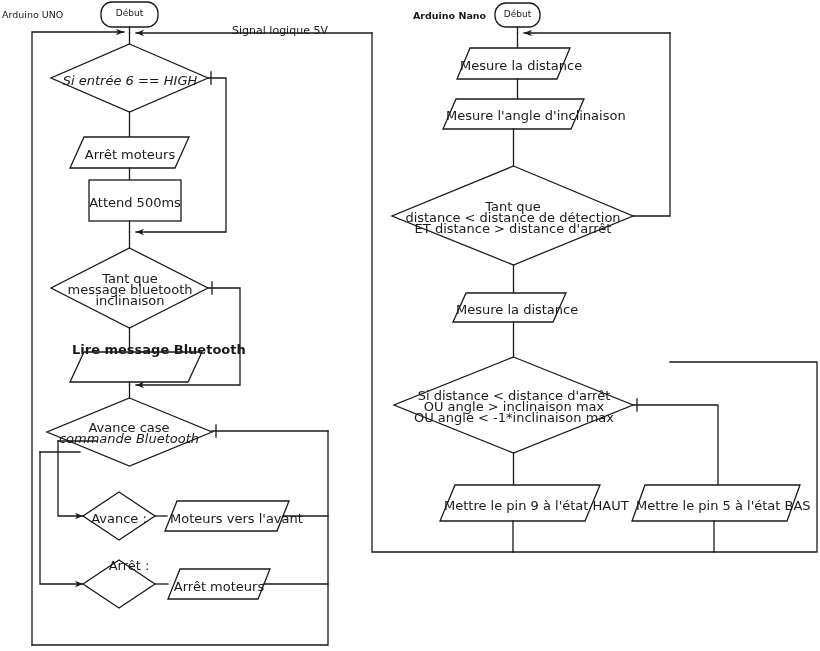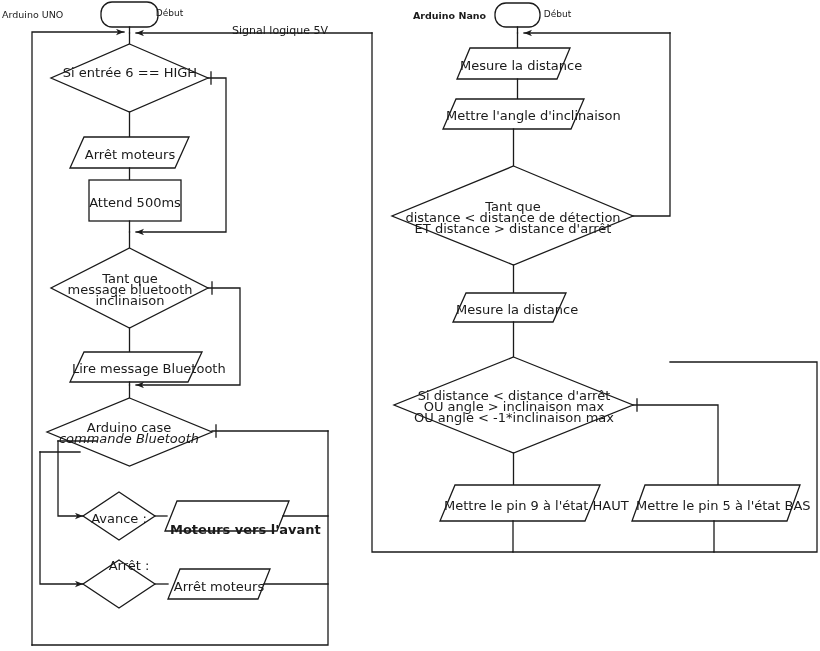--- a/index.html
+++ b/index.html
@@ -13,21 +13,21 @@
     font-family:"DejaVu Sans", sans-serif;
     color:#1a1a1a;
     white-space:pre;
     text-align:center;
     line-height:1.25;
     pointer-events:none;
   }
   .t-title{font-size:9.5px;}
   .t-node{font-size:13px;}
   .t-edge{font-size:11px;}
-  .t-term{font-size:9px;padding-left:40px;}
+  .t-term{font-size:9px;}
 </style>
 </head>
 <body>
 
 <svg id="canvas" viewBox="0 0 820 651" xmlns="http://www.w3.org/2000/svg">
   <defs>
     <marker id="arr" markerWidth="9" markerHeight="9" refX="8" refY="3.2" orient="auto" markerUnits="userSpaceOnUse">
       <path d="M0,0 L8,3.2 L0,6.4 L2.2,3.2 z" fill="#1a1a1a"></path>
     </marker>
   </defs>
@@ -137,48 +137,48 @@
 </svg>
 
 <div class="lbl t-title" style="left:2px;top:3px;text-align:center;margin-top:6px;">Arduino UNO</div>
 
 <div class="lbl t-title" style="left:413px;top:10px;text-align:left;font-weight:bold;">Arduino Nano</div>
 
 <div class="lbl t-edge" style="left:180px;top:24px;width:200px;">Signal logique 5V</div>
 
 <div class="lbl t-term" style="left:101px;top:8px;width:57px;">Début</div>
 
-<div class="lbl t-node" style="left:54px;top:65px;width:152px;">Si entrée 6 == HIGH</div>
+<div class="lbl t-node" style="left:54px;top:73px;width:152px;font-style:italic;">Si entrée 6 == HIGH</div>
 
 <div class="lbl t-node" style="left:72px;top:147px;width:116px;">Arrêt moteurs</div>
 
 <div class="lbl t-node" style="left:89px;top:195px;width:92px;">Attend 500ms</div>
 
 <div class="lbl t-node" style="left:54px;top:271px;width:152px;">Tant que</div>
 <div class="lbl t-node" style="left:54px;top:282px;width:152px;">message bluetooth</div>
 <div class="lbl t-node" style="left:54px;top:293px;width:152px;">inclinaison</div>
 
-<div class="lbl t-node" style="left:72px;top:361px;width:128px;">Lire message Bluetooth</div>
+<div class="lbl t-node" style="left:72px;top:342px;width:128px;font-weight:bold;">Lire message Bluetooth</div>
 
-<div class="lbl t-node" style="left:50px;top:420px;width:158px;">Arduino case</div>
+<div class="lbl t-node" style="left:50px;top:420px;width:158px;">Avance case</div>
 <div class="lbl t-node" style="left:50px;top:431px;width:158px;font-style:italic;">commande Bluetooth</div>
 
 <div class="lbl t-node" style="left:86px;top:511px;width:66px;">Avance :</div>
 
-<div class="lbl t-node" style="left:170px;top:522px;width:114px;font-weight:bold;">Moteurs vers l'avant</div>
+<div class="lbl t-node" style="left:170px;top:511px;width:114px;">Moteurs vers l'avant</div>
 
 <div class="lbl t-node" style="left:86px;top:558px;width:86px;">Arrêt :</div>
 
 <div class="lbl t-node" style="left:172px;top:579px;width:94px;">Arrêt moteurs</div>
 
 <div class="lbl t-term" style="left:495px;top:9px;width:45px;">Début</div>
 
 <div class="lbl t-node" style="left:460px;top:58px;width:106px;">Mesure la distance</div>
 
-<div class="lbl t-node" style="left:446px;top:108px;width:134px;">Mettre l'angle d'inclinaison</div>
+<div class="lbl t-node" style="left:446px;top:108px;width:134px;">Mesure l'angle d'inclinaison</div>
 
 <div class="lbl t-node" style="left:400px;top:199px;width:226px;">Tant que</div>
 <div class="lbl t-node" style="left:400px;top:210px;width:226px;">distance &lt; distance de détection</div>
 <div class="lbl t-node" style="left:400px;top:221px;width:226px;">ET distance &gt; distance d'arrêt</div>
 
 <div class="lbl t-node" style="left:456px;top:302px;width:106px;">Mesure la distance</div>
 
 <div class="lbl t-node" style="left:401px;top:388px;width:226px;">Si distance &lt; distance d'arrêt</div>
 <div class="lbl t-node" style="left:401px;top:399px;width:226px;">OU angle &gt; inclinaison max</div>
 <div class="lbl t-node" style="left:401px;top:410px;width:226px;">OU angle &lt; -1*inclinaison max</div>

